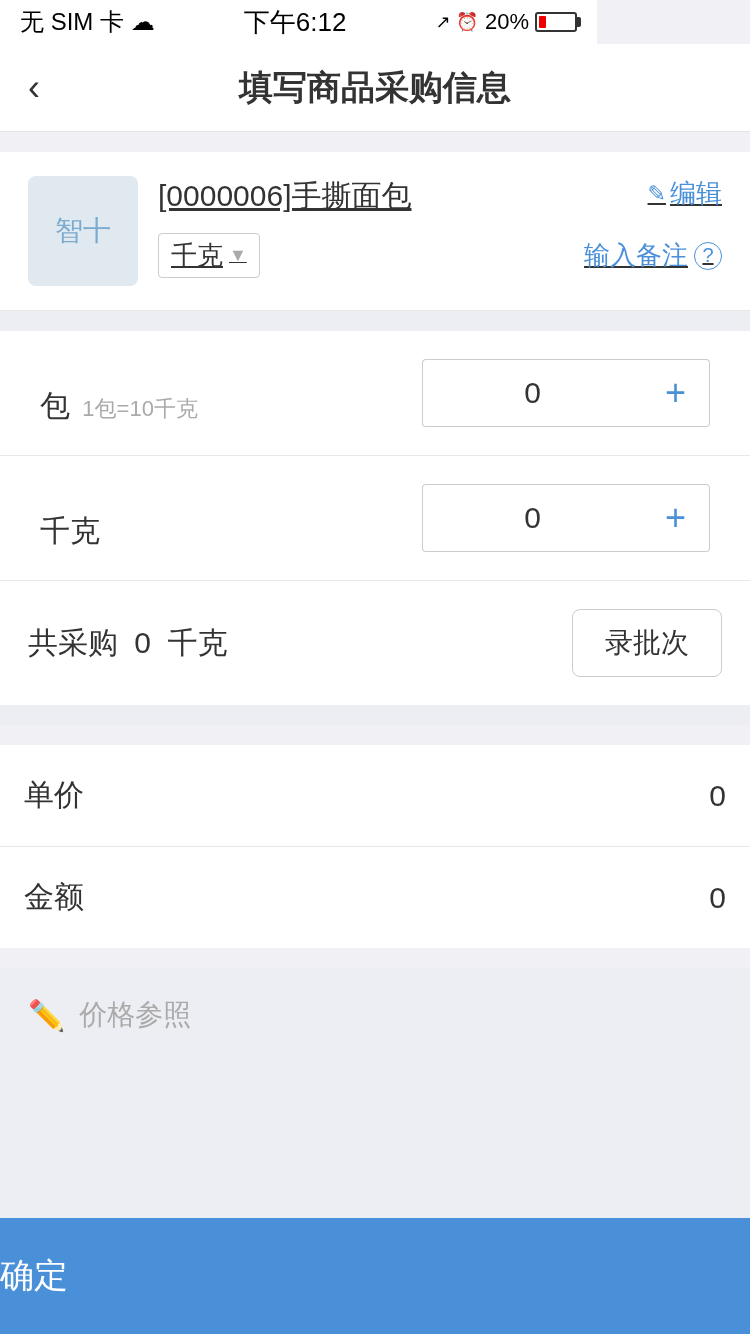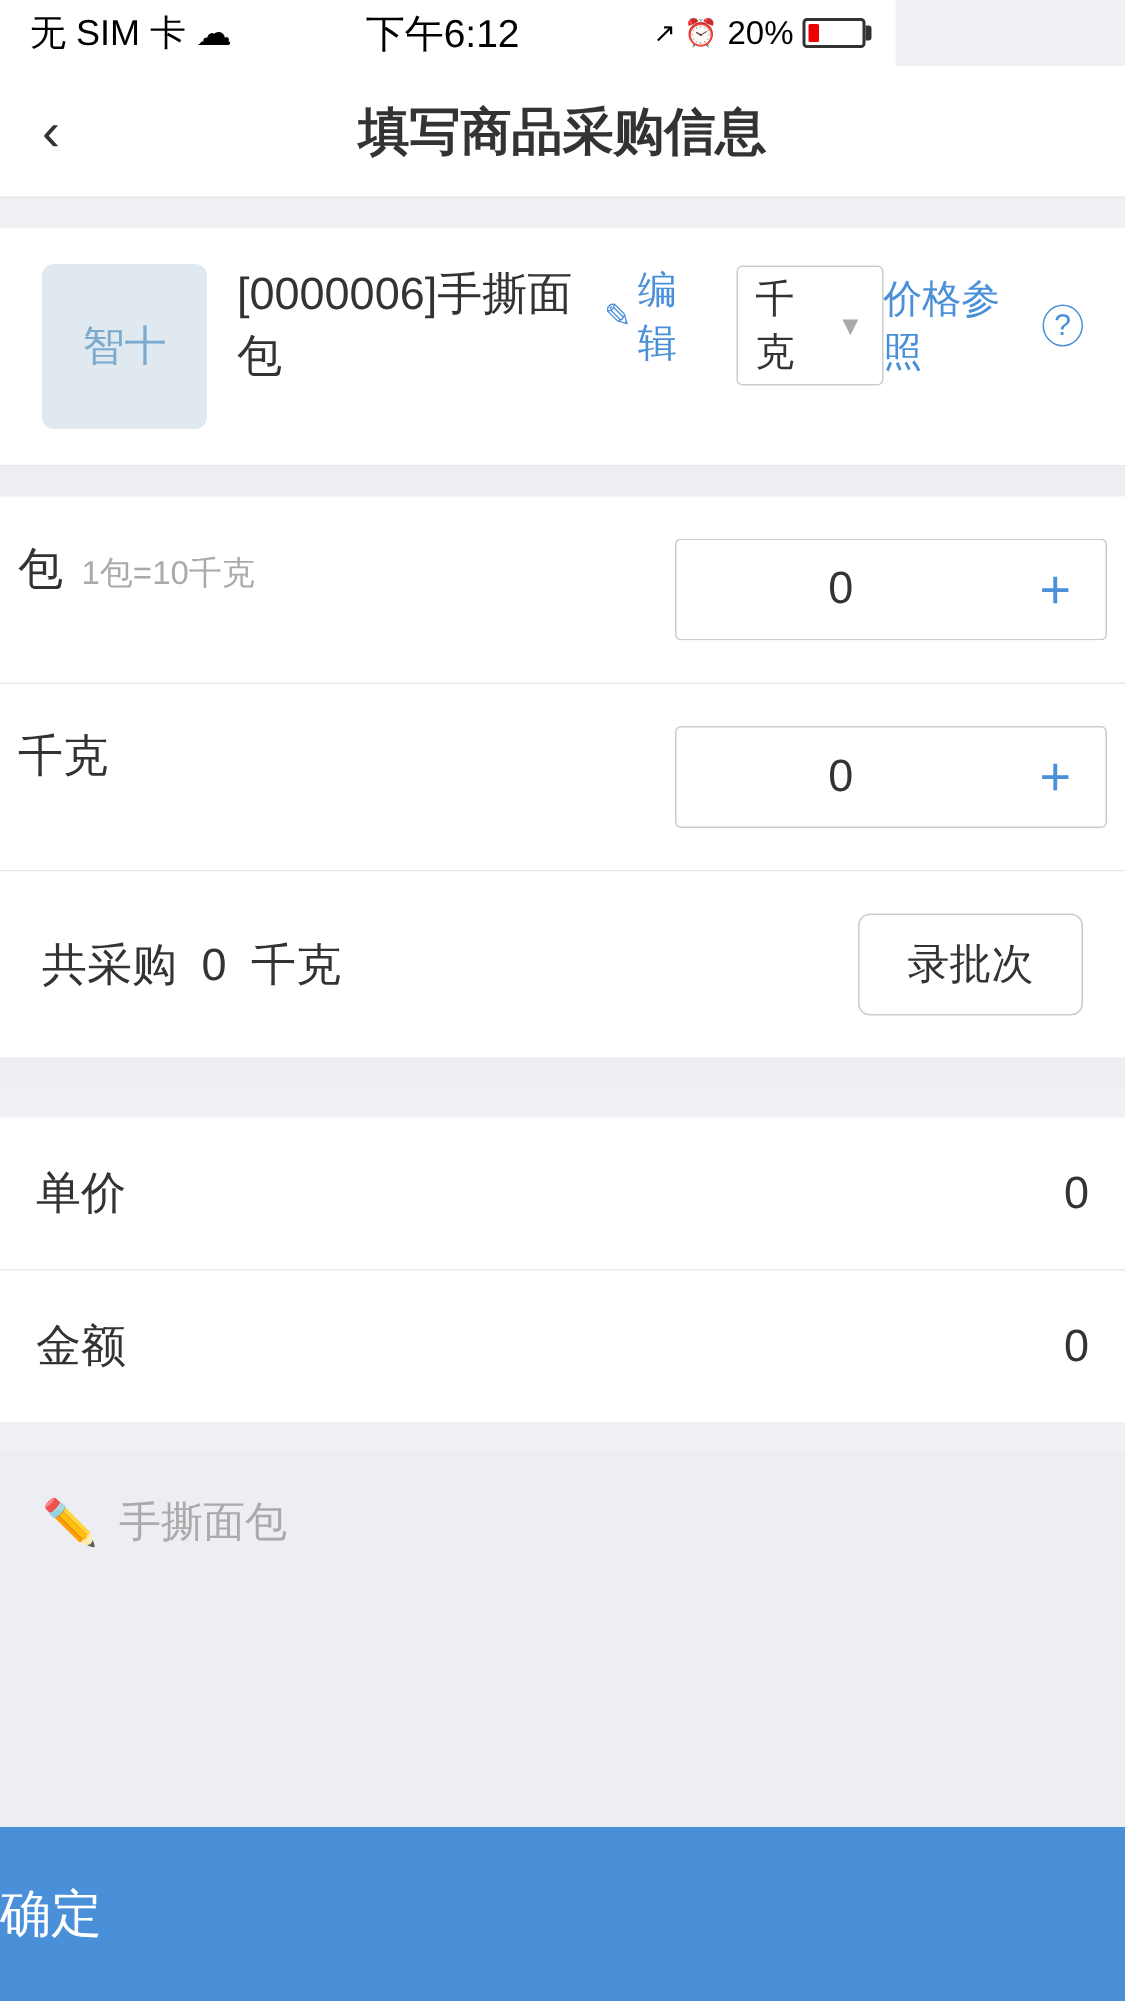--- a/index.html
+++ b/index.html
@@ -85,22 +85,23 @@
       align-items: center;
       justify-content: center;
       flex-shrink: 0;
       color: #7aabcf;
       font-size: 28px;
       flex-direction: column;
     }
     .product-info {
       flex: 1;
       display: flex;
-      flex-direction: row;
+      flex-direction: column;
       gap: 16px;
+      text-decoration: underline;
     }
     .product-header {
       display: flex;
       justify-content: space-between;
       align-items: flex-start;
     }
     .product-name {
       font-size: 30px;
       font-weight: 500;
       color: #333;
@@ -147,22 +148,22 @@
       height: 20px;
       background: #edeef3;
     }
 
     
     .input-section {
       background: #fff;
     }
     .input-row {
       display: flex;
-      align-items: flex-start;
-      padding: 28px 12px;
+      align-items: flex-end;
+      padding: 28px 40px;
       border-bottom: 1px solid #e8e8e8;
       gap: 16px;
     }
     .input-label {
       min-width: 160px;
       font-size: 30px;
       color: #333;
     }
     .unit-hint {
       font-size: 22px;
@@ -322,21 +323,21 @@
       </span>
     </div>
     <div class="product-unit-row">
       <div style="display:flex;align-items:center;gap:8px;">
         <div class="unit-select">
           <span>千克</span>
           <span style="font-size:18px;color:#aaa;">▼</span>
         </div>
       </div>
       <div class="price-ref">
-        <span>价格参照</span>
+        <span>输入备注</span>
         <span style="border:1px solid #4a90d9;border-radius:50%;width:28px;height:28px;display:inline-flex;align-items:center;justify-content:center;font-size:20px;">?</span>
       </div>
     </div>
   </div>
 </div>
 
 <div class="section-divider"></div>
 
 <div class="input-section">
 
@@ -377,20 +378,20 @@
     <span class="price-value">0</span>
   </div>
   <div class="price-row">
     <span class="price-label">金额</span>
     <span class="price-value">0</span>
   </div>
 </div>
 
 <div class="notes-section">
   <span class="notes-icon">✏️</span>
-  <span class="notes-placeholder">手撕面包</span>
+  <span class="notes-placeholder">价格参照</span>
 </div>
 
 <div class="bottom-space" style="height:310px;background:#edeef3;"></div>
 
 <div class="confirm-bar">
   <span class="confirm-text">确定</span>
 </div>
 
 </body></html>

